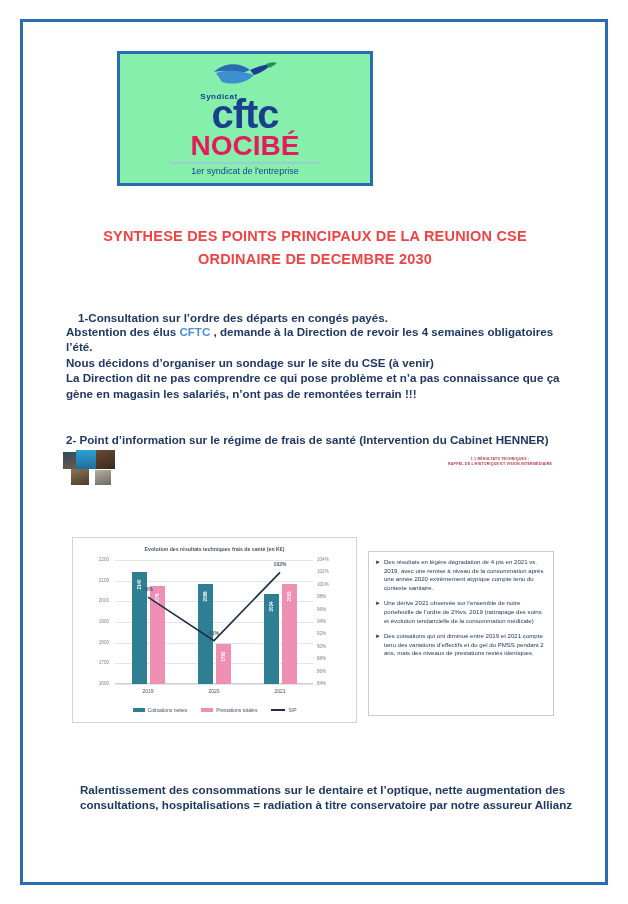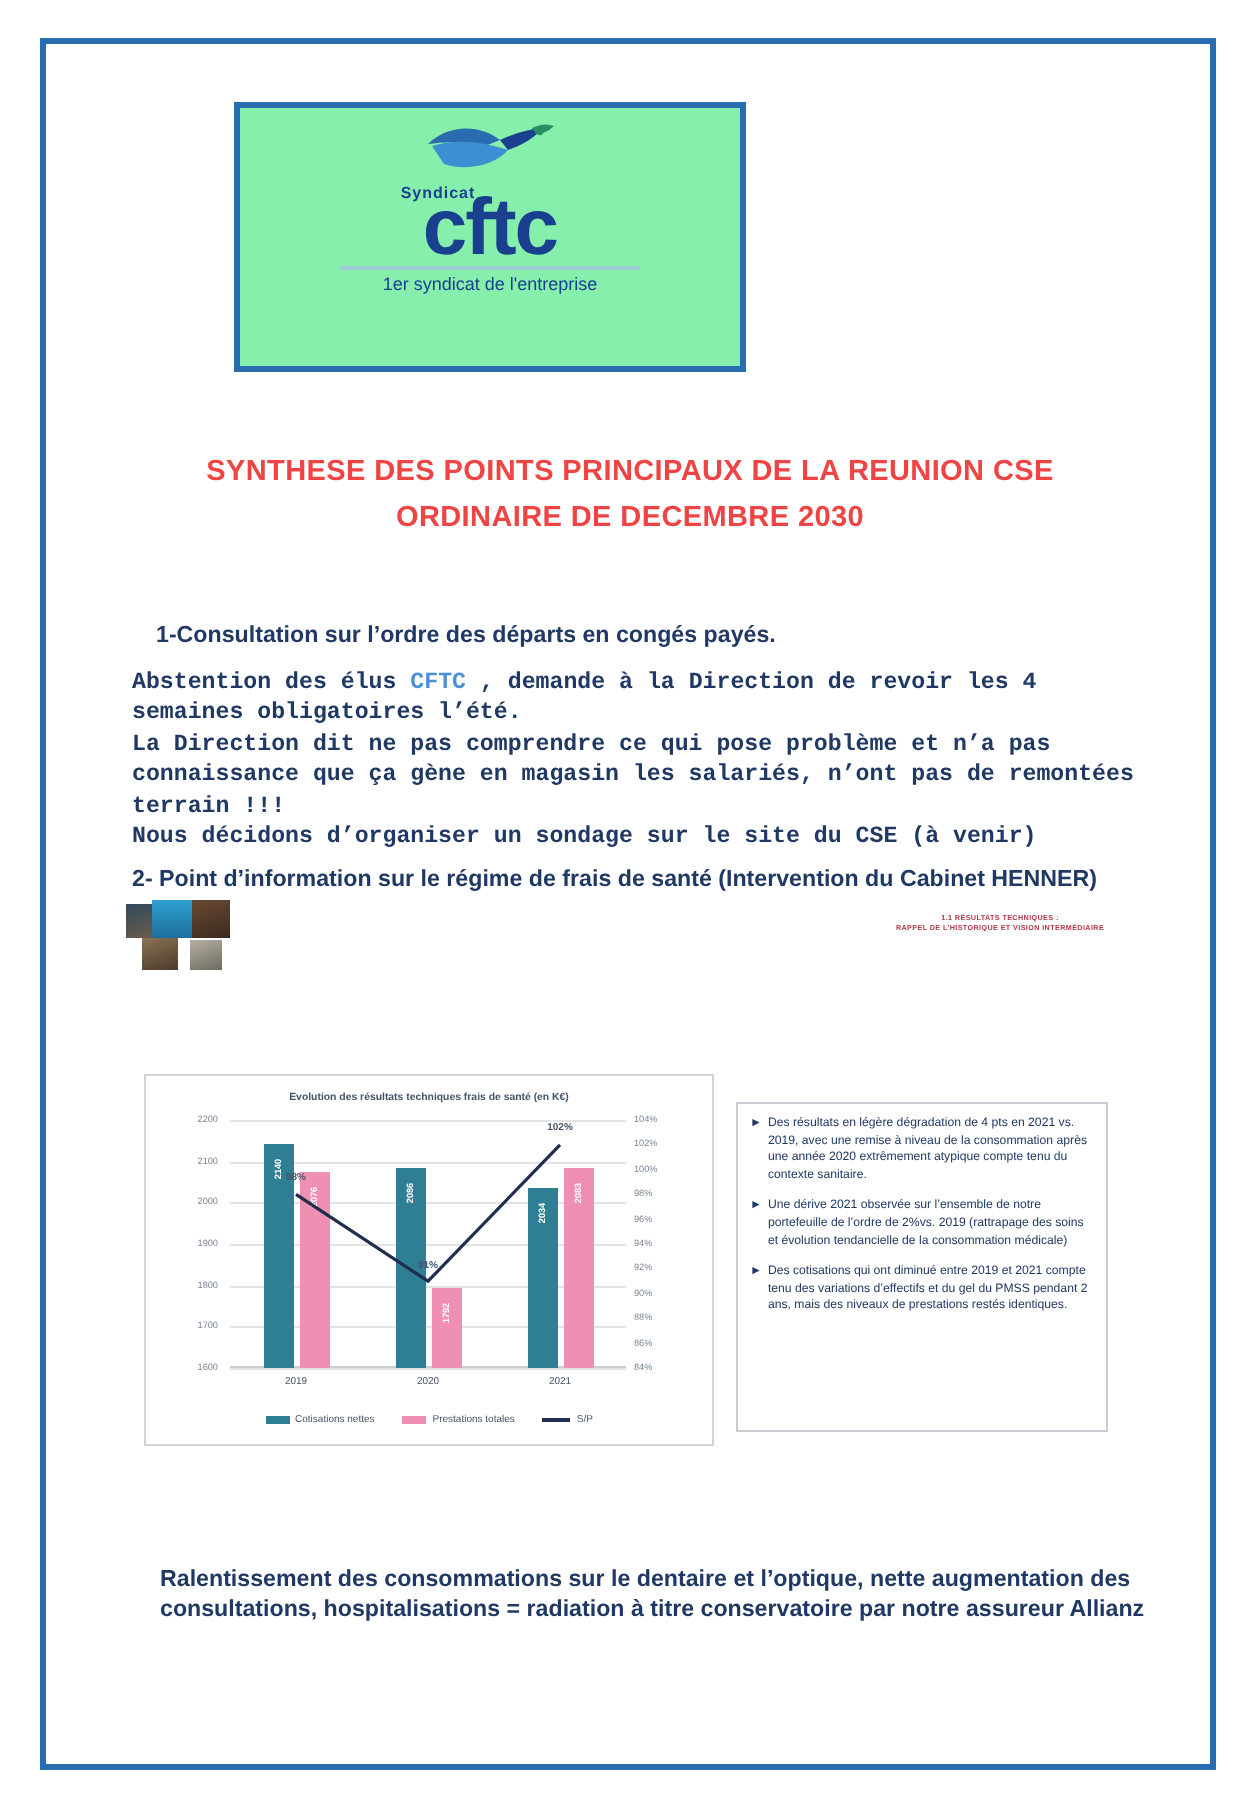--- a/index.html
+++ b/index.html
@@ -98,21 +98,21 @@
 
   
   .para {
     position: absolute;
     color: #1f3864;
     font-size: 11.6px;
     line-height: 15.4px;
     font-weight: bold;
   }
   #section-1-heading { left: 78px; top: 310px; width: 505px; }
-  #section-1-body    { left: 66px; top: 334px; width: 505px; font-family: Liberation Mono, monospace; }
+  #section-1-body    { left: 66px; top: 324px; width: 505px; }
   #section-2-heading { left: 66px; top: 432px; width: 505px; }
   .inline-cftc { color: #4a90d9; }
 
   
   .photo-strip {
     position: absolute;
     left: 63px;
     top: 450px;
     width: 52px;
     height: 35px;
@@ -290,36 +290,37 @@
       <svg width="70" height="34" viewBox="0 0 70 34">
         <path d="M4 12 C14 2, 30 2, 40 10 L30 14 C22 10, 12 11, 4 12 Z" fill="#2a6cb0"></path>
         <path d="M6 13 C18 9, 32 11, 44 15 C38 22, 24 26, 12 22 Z" fill="#3c8fd0"></path>
         <path d="M40 10 C48 6, 56 5, 62 3 C58 9, 50 13, 44 15 Z" fill="#1b3f8f"></path>
         <path d="M56 4 q6 -3 11 -1 q-4 4 -9 4 Z" fill="#2a8f5f"></path>
         <circle cx="60" cy="6" r="1.6" fill="#2a8f5f"></circle>
       </svg>
     </div>
     <div class="logo-syndicat">Syndicat</div>
     <div class="logo-cftc">cftc</div>
+    <div class="logo-nocibe">NOCIBÉ</div>
     <div class="logo-rule"></div>
     <div class="logo-tag">1er syndicat de l'entreprise</div>
   </div>
 
   <div class="doc-title">
     <div>SYNTHESE DES POINTS PRINCIPAUX DE LA REUNION CSE</div>
     <div>ORDINAIRE DE DECEMBRE 2030</div>
   </div>
 
   <div class="para" id="section-1-heading">1-Consultation sur l’ordre des départs en congés payés.</div>
   <div class="para" id="section-1-body">
     <div>
       <span>Abstention des élus </span><span class="inline-cftc">CFTC</span><span> , demande à la Direction de revoir les 4 semaines obligatoires l’été.</span>
     </div>
+    <div>Nous décidons d’organiser un sondage sur le site du CSE (à venir)</div>
     <div>La Direction dit ne pas comprendre ce qui pose problème et n’a pas connaissance que ça gène en magasin les salariés, n’ont pas de remontées terrain !!!</div>
-    <div>Nous décidons d’organiser un sondage sur le site du CSE (à venir)</div>
   </div>
 
   <div class="para" id="section-2-heading">2- Point d’information sur le régime de frais de santé (Intervention du Cabinet HENNER)</div>
 
   <div class="photo-strip">
     <div class="ph ph1"></div>
     <div class="ph ph2"></div>
     <div class="ph ph3"></div>
     <div class="ph ph4"></div>
     <div class="ph ph5"></div>

